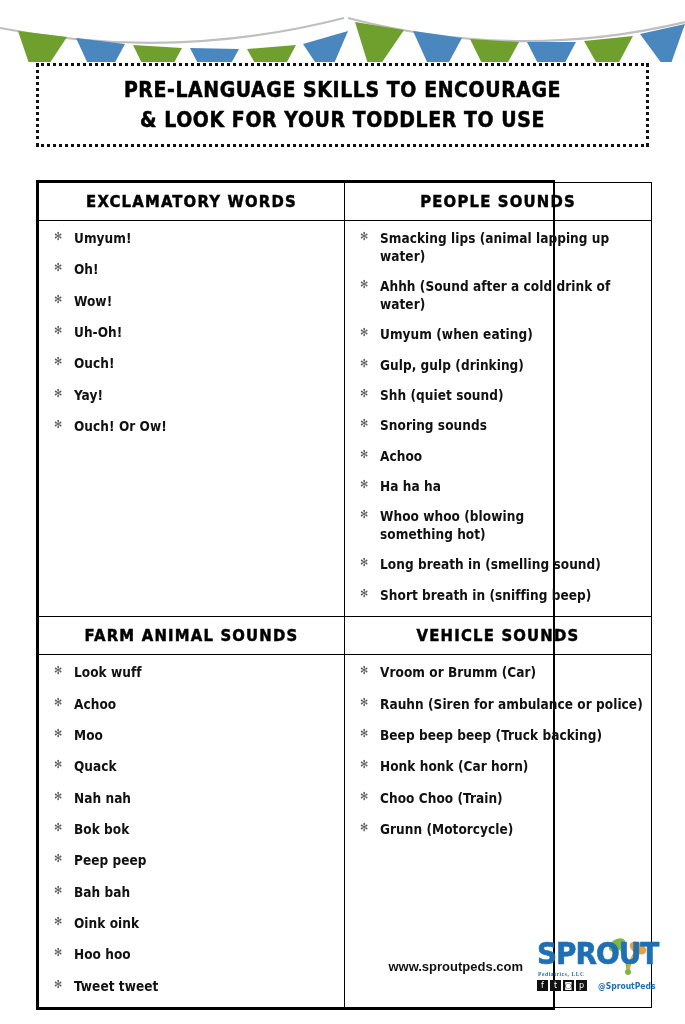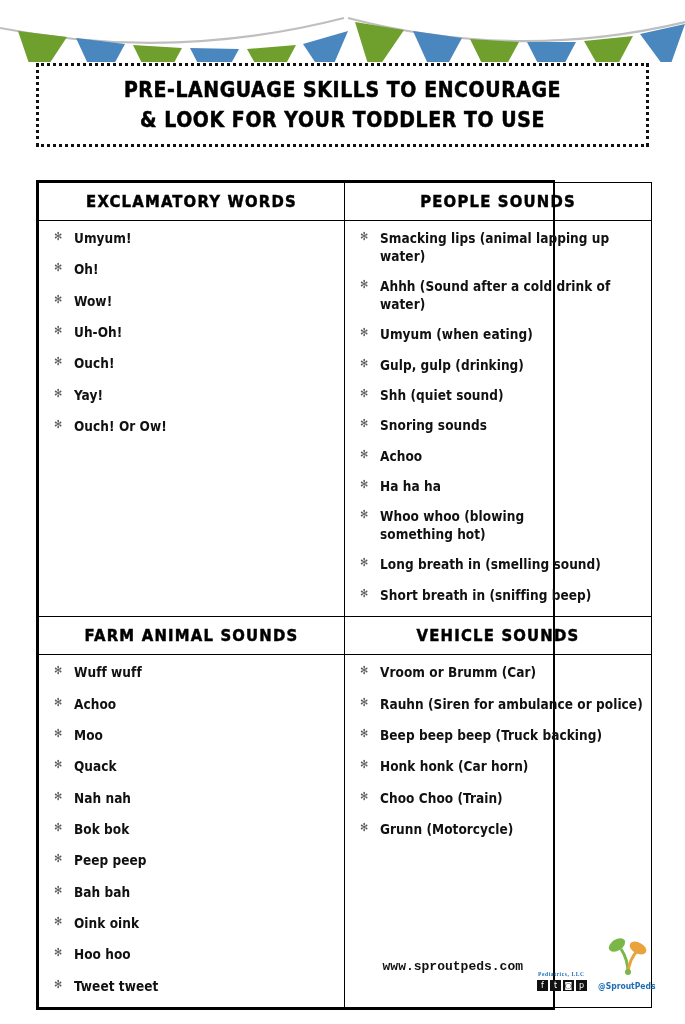--- a/index.html
+++ b/index.html
@@ -89,21 +89,21 @@
   ul.dense li{margin-bottom:12.5px;}
 
   
   .footer{
     position:absolute;left:36px;top:934px;width:613px;height:64px;
     display:flex;align-items:center;justify-content:flex-end;
     pointer-events:none;
   }
   .site-url{
     font-size:13px;color:#111;font-weight:600;margin-right:14px;
-    font-family:Liberation Mono, monospace;
+    font-family:Liberation Sans, sans-serif;
   }
   .logo{
     width:112px;height:66px;position:relative;
   }
   .logo-word{
     position:absolute;left:0;top:2px;
     font-size:31px;font-weight:bold;color:#1f6fb5;
     letter-spacing:-1px;
     font-family:"DejaVu Sans Condensed","Liberation Sans",sans-serif;
     -webkit-text-stroke:0.6px #1f6fb5;
@@ -207,21 +207,21 @@
         <td class="colA">
           <div class="hdr">Farm Animal Sounds</div>
         </td>
         <td class="colB">
           <div class="hdr">Vehicle Sounds</div>
         </td>
       </tr>
       <tr>
         <td class="colA">
           <ul class="items">
-            <li><span class="bullet">✻</span><span>Wuff wuff</span></li>
+            <li><span class="bullet">✻</span><span>Look wuff</span></li>
             <li><span class="bullet">✻</span><span>Achoo</span></li>
             <li><span class="bullet">✻</span><span>Moo</span></li>
             <li><span class="bullet">✻</span><span>Quack</span></li>
             <li><span class="bullet">✻</span><span>Nah nah</span></li>
             <li><span class="bullet">✻</span><span>Bok bok</span></li>
             <li><span class="bullet">✻</span><span>Peep peep</span></li>
             <li><span class="bullet">✻</span><span>Bah bah</span></li>
             <li><span class="bullet">✻</span><span>Oink oink</span></li>
             <li><span class="bullet">✻</span><span>Hoo hoo</span></li>
             <li><span class="bullet">✻</span><span>Tweet tweet</span></li>
@@ -245,20 +245,21 @@
   <div class="footer">
     <div class="site-url">www.sproutpeds.com</div>
     <div class="logo">
       <svg class="sprout-plant" width="46" height="46" viewBox="0 0 46 46">
         <path d="M23,44 C23,34 20,26 16,20" stroke="#7ab648" stroke-width="3" fill="none"></path>
         <ellipse cx="12" cy="16" rx="9" ry="5.5" fill="#7ab648" transform="rotate(-32 12 16)"></ellipse>
         <ellipse cx="33" cy="19" rx="9" ry="5.5" fill="#e8a33d" transform="rotate(28 33 19)"></ellipse>
         <path d="M23,44 C24,33 28,26 33,21" stroke="#e8a33d" stroke-width="3" fill="none"></path>
         <circle cx="23" cy="43" r="3" fill="#7ab648"></circle>
       </svg>
+      <div class="logo-word">SPROUT</div>
       <div class="logo-sub">Pediatrics, LLC</div>
       <div class="logo-social">
         <span class="soc">f</span>
         <span class="soc">t</span>
         <span class="soc">◙</span>
         <span class="soc">p</span>
         <span class="handle">@SproutPeds</span>
       </div>
     </div>
   </div>

